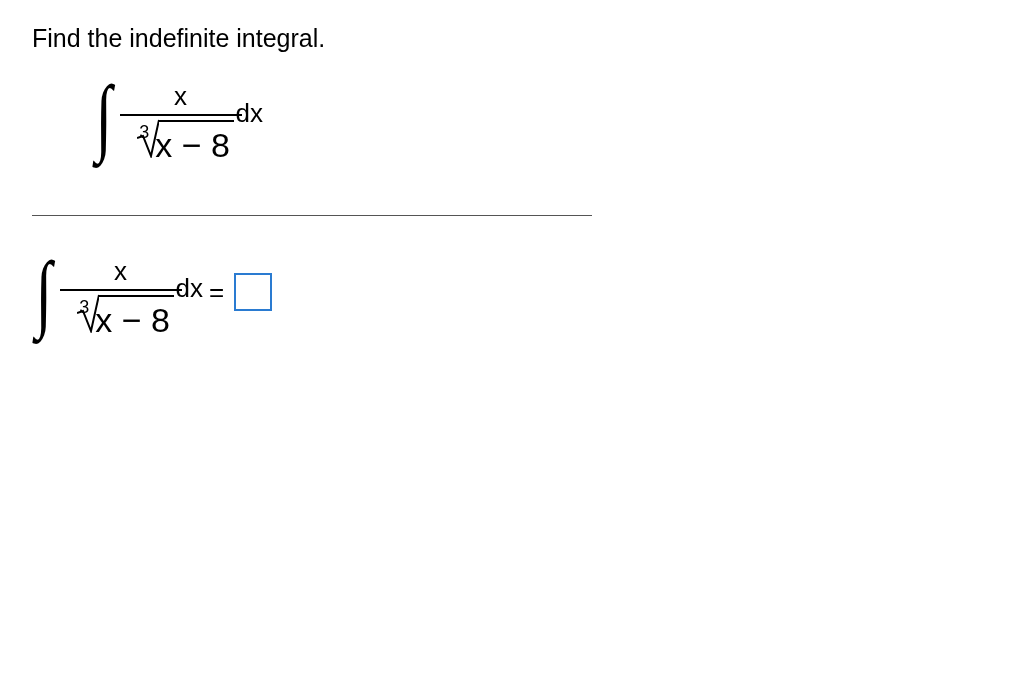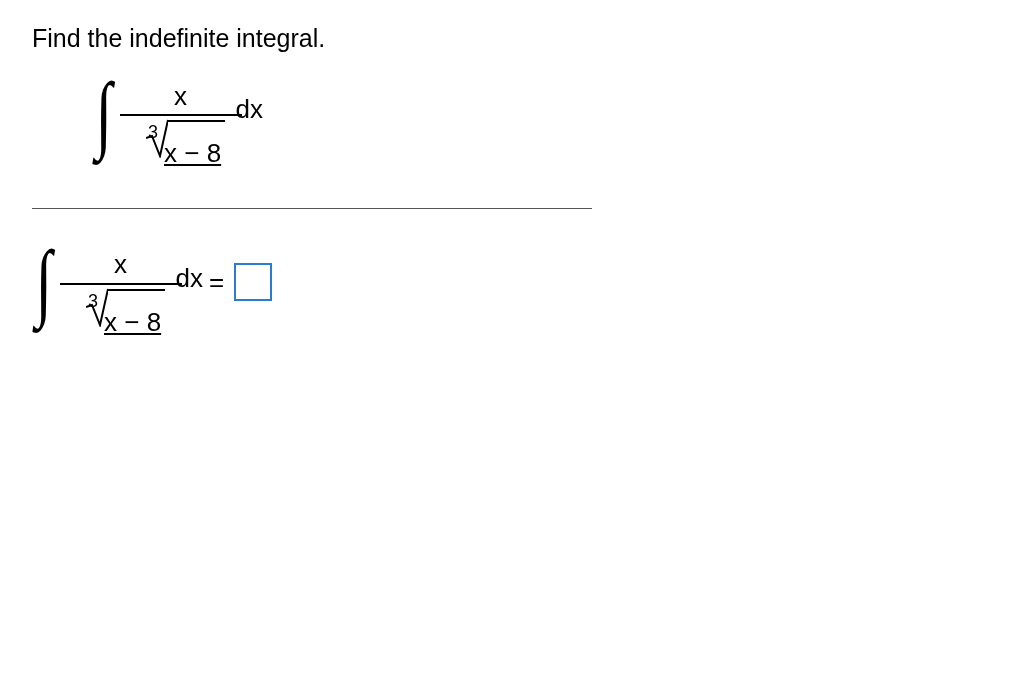--- a/index.html
+++ b/index.html
@@ -62,25 +62,24 @@
       font-size: 18px;
       position: relative;
       top: 4px;
       left: 12px;
     }
     .radical-svg {
       display: inline-block;
       vertical-align: top;
     }
     .radicand {
-      font-size: 26px;
+      font-size: 34px;
       position: relative;
       left: -4px;
-      top: 12px;
-      text-decoration: underline;
+      top: 0;
     }
     .dx {
       font-size: 26px;
       margin-left: 0;
       position: relative;
       top: -10px;
     }
     .dx-tight {
       margin-left: -6px;
     }

